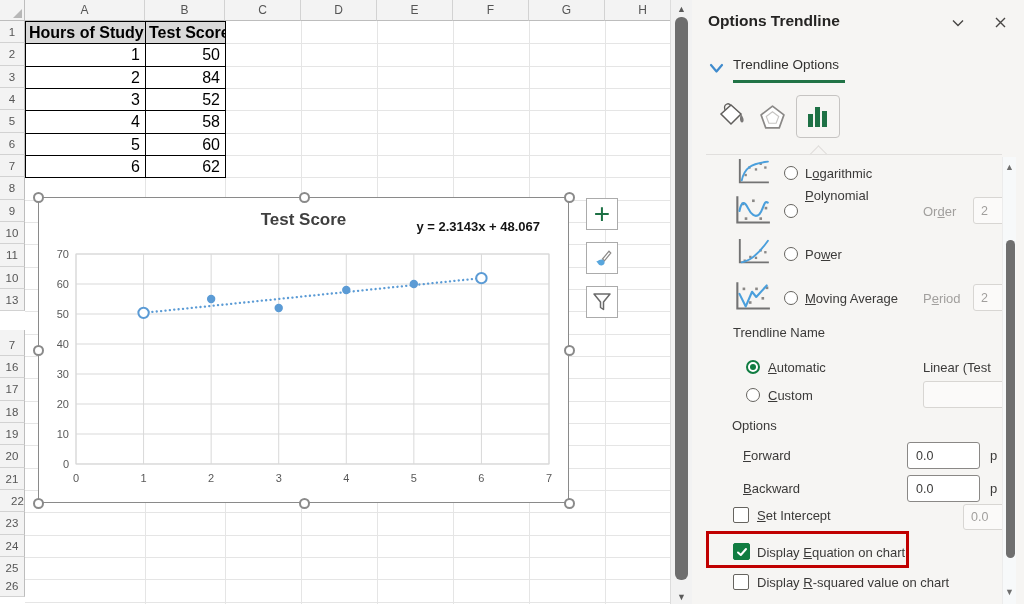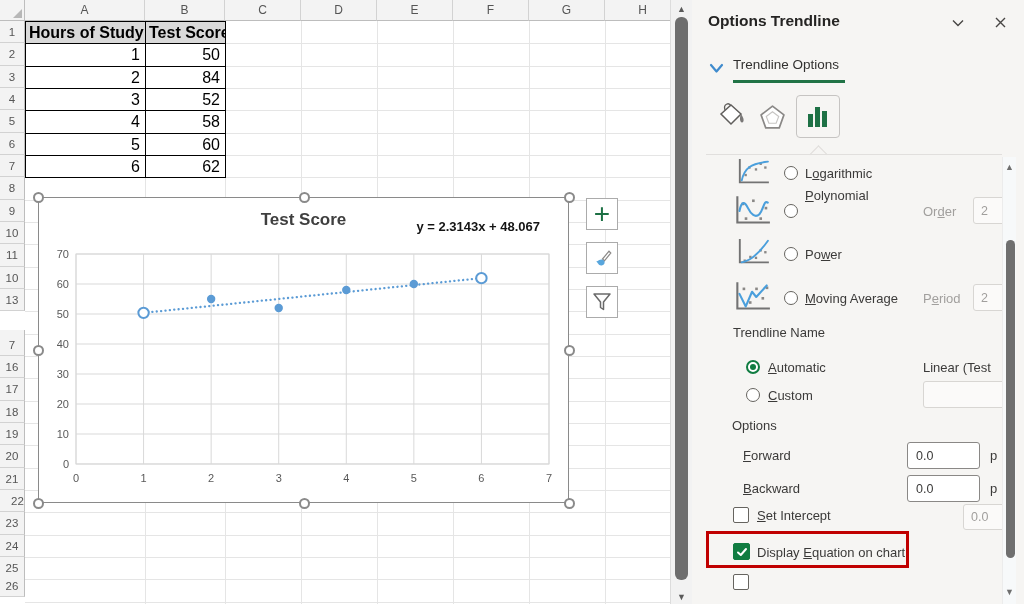--- a/index.html
+++ b/index.html
@@ -380,20 +380,21 @@
 
     <div class="redbox"></div>
     <span class="cb checked" style="left:41px;top:543px;width:17px;height:17px">
       <svg width="12" height="12" viewBox="0 0 12 12">
           <path d="M2 6.5 L4.8 9 L10 3" stroke="#fff" stroke-width="2" fill="none" stroke-linecap="round" stroke-linejoin="round"></path>
         </svg>
     </span>
     <span class="plabel" style="left:65px;top:545px">Display <u>E</u>quation on chart</span>
 
     <span class="cb" style="left:41px;top:574px"></span>
+    <span class="plabel" style="left:65px;top:575px">Display <u>R</u>-squared value on chart</span>
 
     <div id="paneScroll">
       <div class="scrollarr" style="top:5px;color:#6f6f6f">▲</div>
       <div class="thumb"></div>
       <div class="scrollarr" style="top:430px;color:#6f6f6f">▼</div>
     </div>
   </div>
 </div>
 
 </body></html>

